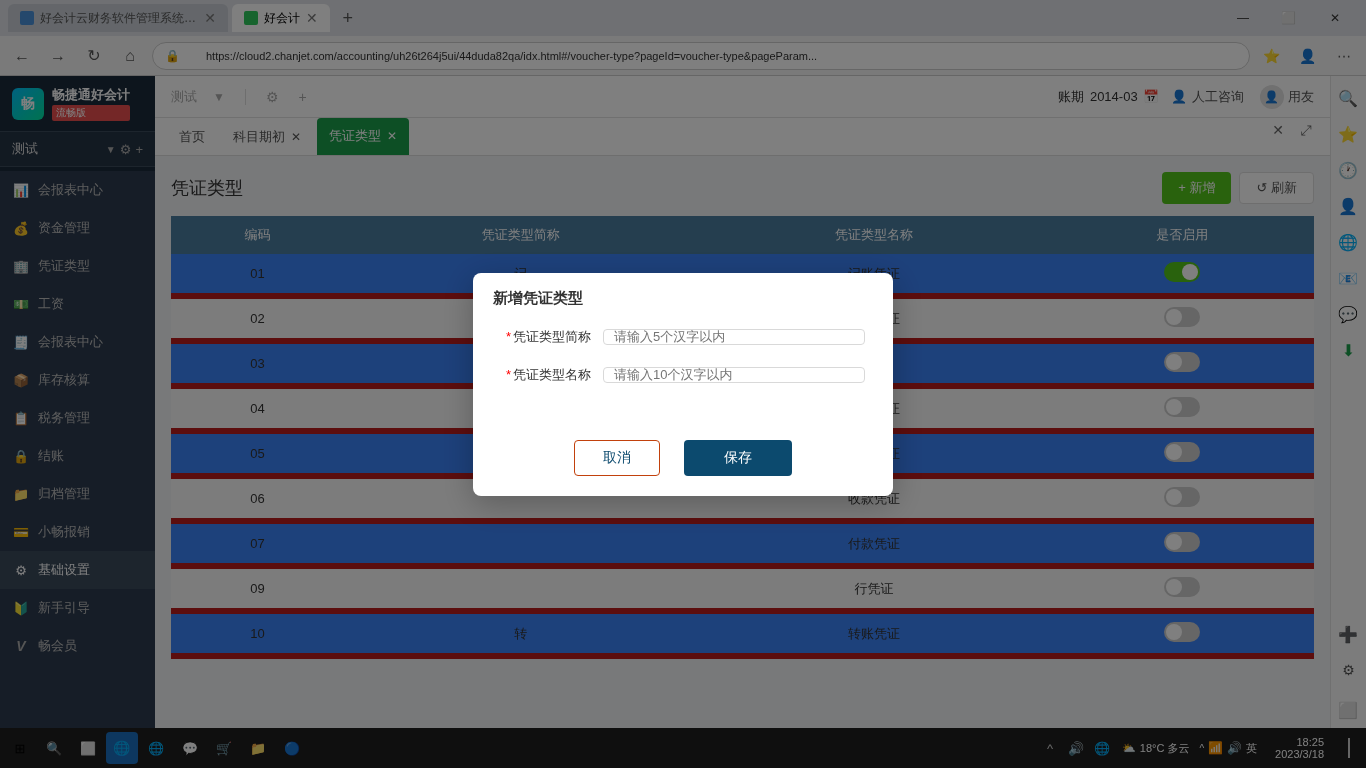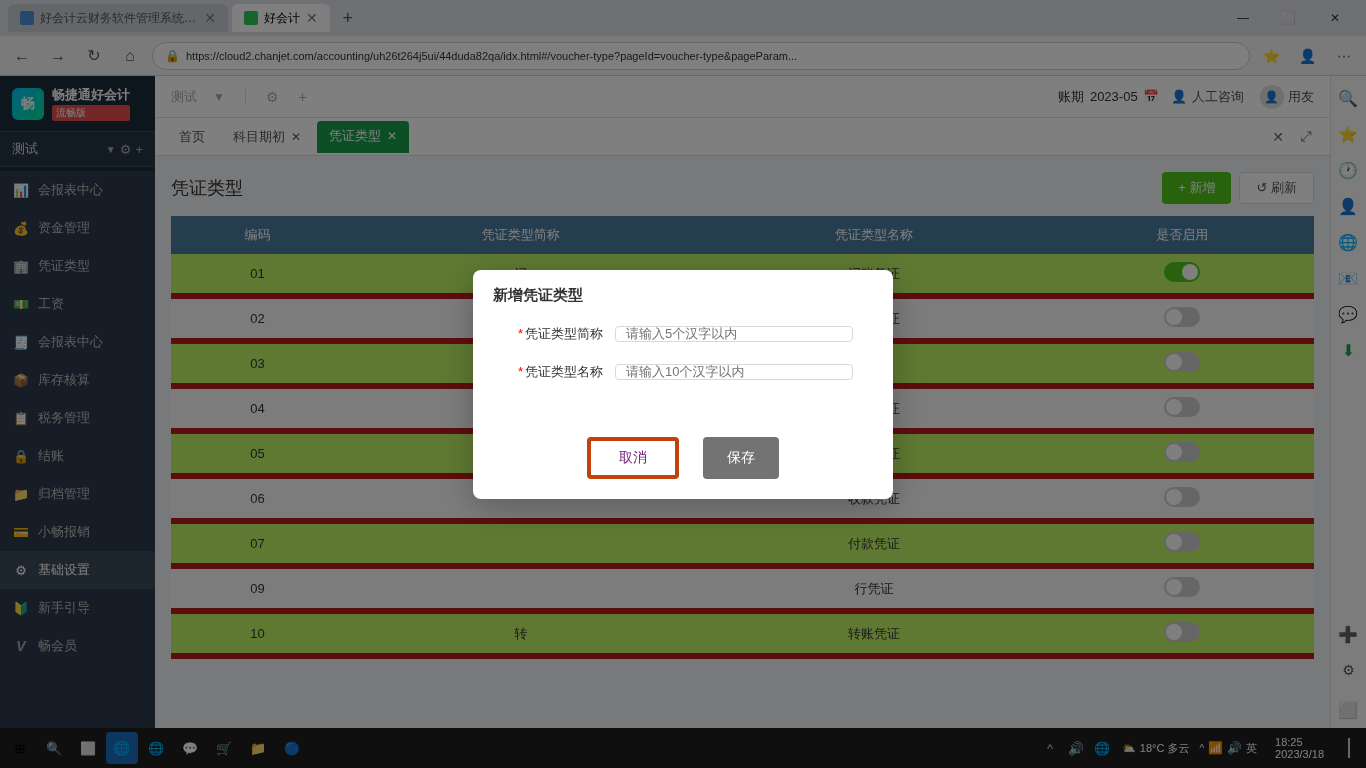--- a/index.html
+++ b/index.html
@@ -11,21 +11,21 @@
     .tab-favicon { width: 14px; height: 14px; background: #4a90d9; border-radius: 2px; flex-shrink: 0; }
     .tab-favicon.green { background: #2ec95c; }
     .tab-label { font-size: 12px; white-space: nowrap; overflow: hidden; text-overflow: ellipsis; }
     .tab-close { font-size: 14px; color: #777; cursor: pointer; line-height: 1; flex-shrink: 0; }
     .tab-new { width: 28px; height: 28px; display: flex; align-items: center; justify-content: center; font-size: 18px; color: #555; cursor: pointer; }
 
     .address-bar { display: flex; align-items: center; height: 40px; background: #f5f5f5; padding: 0 8px; gap: 8px; border-bottom: 1px solid #ccc; }
     .nav-btn { width: 28px; height: 28px; display: flex; align-items: center; justify-content: center; color: #555; font-size: 16px; cursor: pointer; border-radius: 50%; }
     .address-input { flex: 1; height: 28px; background: #fff; border: 1px solid #ccc; border-radius: 14px; padding: 0 12px; font-size: 12px; color: #333; display: flex; align-items: center; gap: 6px; }
     .address-lock { color: #777; font-size: 12px; }
-    .address-text { color: #333; font-size: 11px; white-space: nowrap; overflow: hidden; text-overflow: ellipsis; }
+    .address-text { color: #333; font-size: 11px; white-space: nowrap; overflow: hidden; text-overflow: ellipsis; margin-left: 20px; }
     .browser-action-btn { width: 28px; height: 28px; display: flex; align-items: center; justify-content: center; color: #555; font-size: 14px; cursor: pointer; }
 
     
     .app-container { display: flex; height: calc(768px - 76px); }
 
     
     .sidebar { width: 155px; background: #2d3b4e; color: #ccc; display: flex; flex-direction: column; overflow: hidden; flex-shrink: 0; }
     .sidebar-header { background: #1a2a3a; padding: 10px 12px; display: flex; align-items: center; gap: 8px; border-bottom: 1px solid #3a4a5a; }
     .sidebar-logo { width: 32px; height: 32px; background: linear-gradient(135deg, #00c3ff, #00e5a0); border-radius: 6px; display: flex; align-items: center; justify-content: center; font-size: 18px; }
     .sidebar-brand { display: flex; flex-direction: column; }
@@ -49,39 +49,39 @@
     
     .app-header { background: #fff; height: 42px; display: flex; align-items: center; padding: 0 16px; border-bottom: 1px solid #e0e0e0; gap: 12px; }
     .account-period { display: flex; align-items: center; gap: 6px; color: #333; font-size: 13px; margin-left: auto; }
     .period-value { color: #333; font-weight: 500; }
     .header-actions { display: flex; align-items: center; gap: 16px; }
     .header-btn { display: flex; align-items: center; gap: 4px; color: #555; font-size: 13px; cursor: pointer; }
     .user-btn { display: flex; align-items: center; gap: 4px; color: #555; font-size: 13px; cursor: pointer; }
     .user-avatar { width: 24px; height: 24px; border-radius: 50%; background: #e0e0e0; display: flex; align-items: center; justify-content: center; font-size: 12px; }
 
     
-    .page-tabs { display: flex; align-items: center; background: #fff; border-bottom: 1px solid #ddd; padding: 0 12px; height: 38px; gap: 4px; }
+    .page-tabs { display: flex; background: #fff; border-bottom: 1px solid #ddd; padding: 0 12px; height: 38px; gap: 4px; }
     .page-tab { display: flex; align-items: center; padding: 6px 12px; font-size: 13px; cursor: pointer; color: #555; border-radius: 4px 4px 0 0; gap: 6px; white-space: nowrap; }
     .page-tab.active { background: #1a9e4a; color: #fff; border-bottom: 2px solid #1a9e4a; }
     .page-tab-close { font-size: 12px; color: inherit; line-height: 1; }
     .page-expand { margin-left: auto; display: flex; gap: 4px; }
     .expand-btn { width: 24px; height: 24px; display: flex; align-items: center; justify-content: center; font-size: 14px; color: #666; cursor: pointer; }
 
     
     .content-area { flex: 1; overflow: auto; padding: 16px; position: relative; }
 
     
     .page-header { display: flex; align-items: center; margin-bottom: 12px; }
     .page-title { font-size: 18px; font-weight: 500; color: #333; flex: 1; }
     .page-actions { display: flex; gap: 8px; }
     .btn-primary { background: #52c41a; color: #fff; border: none; padding: 6px 16px; border-radius: 4px; cursor: pointer; font-size: 13px; display: flex; align-items: center; gap: 4px; }
     .btn-default { background: #fff; color: #555; border: 1px solid #ddd; padding: 6px 16px; border-radius: 4px; cursor: pointer; font-size: 13px; display: flex; align-items: center; gap: 4px; }
 
     
-    .data-table { width: 100%; border-collapse: collapse; background: #bef264; }
+    .data-table { width: 100%; border-collapse: collapse; background: #3b82f6; }
     .data-table thead tr { background: #4a7c9e; color: #fff; }
     .data-table thead th { padding: 10px 12px; text-align: center; font-weight: 500; font-size: 13px; }
     .data-table tbody tr { border-bottom: 6px solid #b91c1c; }
     .data-table tbody tr:nth-child(even) { background: #f9f9f9; }
     .data-table tbody td { padding: 8px 12px; text-align: center; font-size: 13px; color: #333; }
 
     
     .toggle { display: inline-block; width: 36px; height: 20px; border-radius: 10px; position: relative; cursor: pointer; }
     .toggle.on { background: #52c41a; }
     .toggle.off { background: #ccc; }
@@ -89,39 +89,39 @@
     .toggle.on .toggle-knob { left: 18px; }
     .toggle.off .toggle-knob { left: 2px; }
 
     
     .overlay { position: fixed; top: 0; left: 0; width: 100%; height: 100%; background: rgba(0,0,0,0.5); z-index: 1000; display: flex; align-items: center; justify-content: center; }
 
     
     .dialog { background: #fff; border-radius: 8px; width: 420px; padding: 0; box-shadow: 0 8px 32px rgba(0,0,0,0.25); overflow: hidden; }
     .dialog-header { padding: 16px 20px 12px; display: flex; align-items: center; }
     .dialog-title { font-size: 15px; font-weight: 600; color: #333; flex: 1; }
-    .dialog-body { padding: 8px 40px 24px; }
+    .dialog-body { padding: 8px 28px 24px; }
     .form-row { display: flex; align-items: center; margin-bottom: 20px; gap: 12px; }
     .form-label { width: 90px; text-align: right; font-size: 13px; color: #333; flex-shrink: 0; }
     .form-label .required { color: #f00; margin-right: 2px; }
     .form-input { flex: 1; height: 16px; border: 1px solid #d9d9d9; border-radius: 4px; padding: 0 10px; font-size: 13px; color: #333; outline: none; }
     .dialog-footer { display: flex; justify-content: center; gap: 24px; padding: 12px 20px 20px; }
-    .btn-cancel { background: #fff; color: #701a75; border: 4px solid #c2410c; padding: 8px 28px; border-radius: 4px; cursor: pointer; font-size: 14px; }
-    .btn-save { background: #737373; color: #fff; border: none; padding: 8px 24px; border-radius: 4px; cursor: pointer; font-size: 14px; }
+    .btn-cancel { background: #fff; color: #0c4a6e; border: 1px solid #c2410c; padding: 8px 28px; border-radius: 4px; cursor: pointer; font-size: 14px; }
+    .btn-save { background: #0c4a6e; color: #fff; border: none; padding: 8px 40px; border-radius: 4px; cursor: pointer; font-size: 14px; }
 
     
     .right-sidebar { width: 36px; background: #f8f8f8; border-left: 1px solid #e0e0e0; display: flex; flex-direction: column; align-items: center; padding: 8px 0; gap: 8px; }
     .right-icon { width: 28px; height: 28px; display: flex; align-items: center; justify-content: center; font-size: 16px; color: #555; cursor: pointer; border-radius: 4px; }
 
     
     .taskbar { height: 40px; background: #1e1e1e; display: flex; align-items: center; padding: 0 4px; gap: 2px; }
     .taskbar-start { width: 32px; height: 32px; display: flex; align-items: center; justify-content: center; cursor: pointer; }
     .taskbar-icon { width: 32px; height: 32px; display: flex; align-items: center; justify-content: center; cursor: pointer; border-radius: 4px; }
     .taskbar-spacer { flex: 1; }
-    .taskbar-time { display: flex; flex-direction: column; align-items: flex-start; font-size: 11px; color: #fff; padding: 0 8px; }
+    .taskbar-time { display: flex; flex-direction: column; align-items: flex-end; font-size: 11px; color: #fff; padding: 0 8px; }
     .taskbar-weather { display: flex; align-items: center; gap: 4px; font-size: 11px; color: #fff; }
     .taskbar-tray { display: flex; align-items: center; gap: 6px; padding: 0 8px; }
     .tray-icon { width: 20px; height: 20px; display: flex; align-items: center; justify-content: center; font-size: 13px; color: #ccc; cursor: pointer; }
 
     
     .content-area::-webkit-scrollbar { width: 6px; }
     .content-area::-webkit-scrollbar-track { background: #f0f0f0; }
     .content-area::-webkit-scrollbar-thumb { background: #ccc; border-radius: 3px; }
   </style>
 </head>
@@ -250,21 +250,21 @@
     <div class="main-content">
 
       <div class="app-header">
         <span style="color: #aaa; font-size: 13px; margin-right: 4px;">测试</span>
         <span style="font-size: 12px; color: #aaa;">▼</span>
         <div style="width: 1px; height: 16px; background: #ddd; margin: 0 8px;"></div>
         <span style="font-size: 14px; color: #aaa; cursor: pointer;">⚙</span>
         <span style="font-size: 14px; color: #aaa; cursor: pointer; margin-left: 8px;">+</span>
         <div class="account-period">
           <span>账期</span>
-          <span class="period-value">2023-05</span>
+          <span class="period-value">2014-03</span>
           <span>📅</span>
         </div>
         <div class="header-actions">
           <div class="header-btn">
             <span>👤</span>
             <span>人工咨询</span>
           </div>
           <div class="user-btn">
             <div class="user-avatar">👤</div>
             <span>用友</span>

